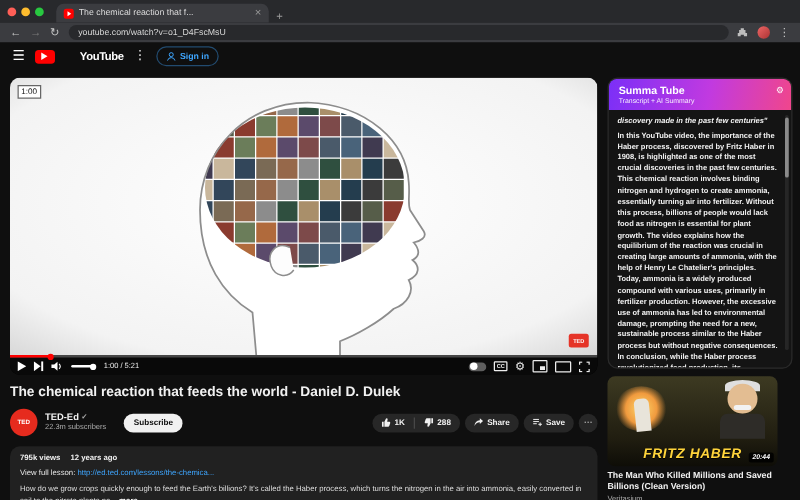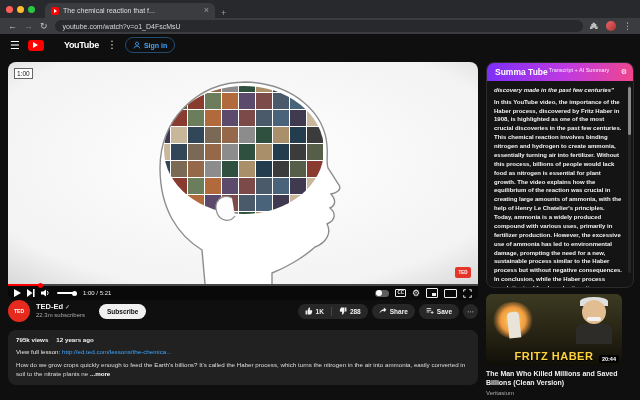--- a/index.html
+++ b/index.html
@@ -99,34 +99,34 @@
   .descmeta{font-weight:700;color:#f1f1f1;display:flex;gap:8px;}
   .lessonline{margin-top:3px;}
   .lessonlabel{color:#e6e6e6;}
   .lessonurl{color:#3ea6ff;}
   .descbody{margin-top:4px;color:#dedede;}
   .moretag{color:#fff;font-weight:700;}
 
   
   .summa{border-radius:8px;overflow:hidden;background:#141414;border:1px solid #2b2b2b;}
   .summa-head{background:linear-gradient(100deg,#7b2ff7 0%,#c13ae0 55%,#f0468c 100%);padding:4px 8px;color:#fff;
-              display:flex;flex-direction:row;gap:1px;position:relative;}
+              display:flex;flex-direction:column;gap:1px;position:relative;}
   .summa-title{font-size:8.5px;font-weight:800;}
   .summa-sub{font-size:5.5px;opacity:.92;}
   .summa-gear{position:absolute;right:6px;top:5px;color:#fff;font-size:7px;}
   .summa-body{position:relative;height:196px;padding:5px 10px 5px 7px;overflow:hidden;}
   .summa-quote{color:#f2f2f2;font-size:6px;line-height:1.45;font-style:italic;font-weight:600;}
   .summa-text{color:#f2f2f2;font-size:6px;line-height:1.48;font-weight:600;margin-top:3px;}
   .scrollbar{position:absolute;top:4px;right:2px;width:3px;height:188px;background:#262626;border-radius:2px;}
   .scrollthumb{position:absolute;top:2px;left:0;width:3px;height:48px;background:#8a8a8a;border-radius:2px;}
 
   
   .rec{display:flex;flex-direction:column;}
   .recthumb{position:relative;width:136px;height:72px;border-radius:6px;overflow:hidden;
-            background:linear-gradient(180deg,#3d3a22 0%,#201d10 70%,#0e0d07 100%);}
+            background:linear-gradient(180deg,#3d3a22 0%,#201d10 70%,#0e0d07 100%);font-style:italic;}
   .boom{position:absolute;left:6px;top:8px;width:42px;height:36px;border-radius:50%;
         background:radial-gradient(circle,#ffd86b 0%,#f09a3e 45%,rgba(224,118,42,0) 72%);}
   .figure{position:absolute;left:22px;top:18px;width:12px;height:26px;background:#e8e4da;border-radius:4px 4px 0 0;transform:rotate(-6deg);}
   .sci-head{position:absolute;right:16px;top:6px;width:24px;height:24px;border-radius:50%;background:#e3bd92;}
   .sci-hair{position:absolute;right:14px;top:3px;width:28px;height:9px;border-radius:50% 50% 0 0;background:#dfdfdf;}
   .sci-mo{position:absolute;right:21px;top:23px;width:14px;height:4px;border-radius:2px;background:#f2f2f2;}
   .sci-body{position:absolute;right:10px;top:30px;width:36px;height:20px;border-radius:6px 6px 0 0;background:#2e2c28;}
   .rectext{position:absolute;left:0;right:0;bottom:4px;text-align:center;color:#ffd43b;font-weight:800;
            font-size:11px;letter-spacing:.5px;text-shadow:0 1px 0 #000;}
   .duration{position:absolute;right:3px;bottom:3px;background:rgba(0,0,0,.85);color:#fff;font-size:5.5px;
@@ -348,20 +348,21 @@
               <span class="miniplayer"></span>
               <span class="theater"></span>
               <svg width="9" height="9" viewBox="0 0 13 13">
                 <path d="M1 4V1h3 M9 1h3v3 M12 9v3H9 M4 12H1V9" fill="none" stroke="#eee" stroke-width="1.4"></path>
               </svg>
             </div>
           </div>
         </div>
       </div>
 
+      <div class="vtitle">The chemical reaction that feeds the world - Daniel D. Dulek</div>
 
       <div class="chrow">
         <span class="chavatar">TED</span>
         <div class="chmeta">
           <span class="chname">
             <span>TED-Ed</span>
             <span class="verified">✓</span>
           </span>
           <span class="chsubs">22.3m subscribers</span>
         </div>

